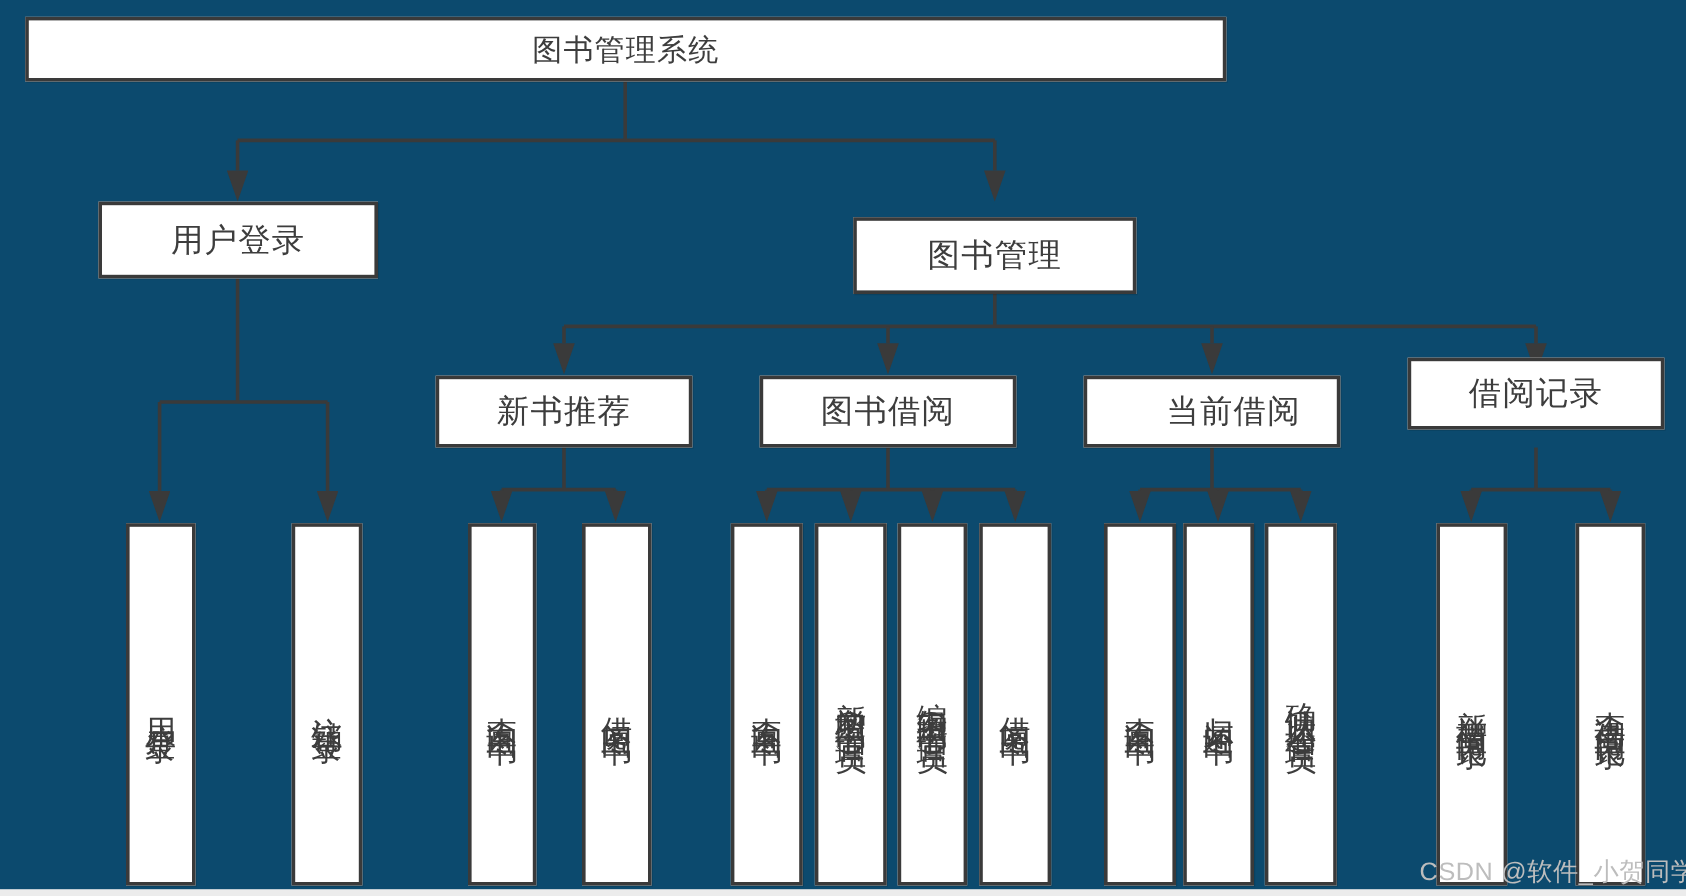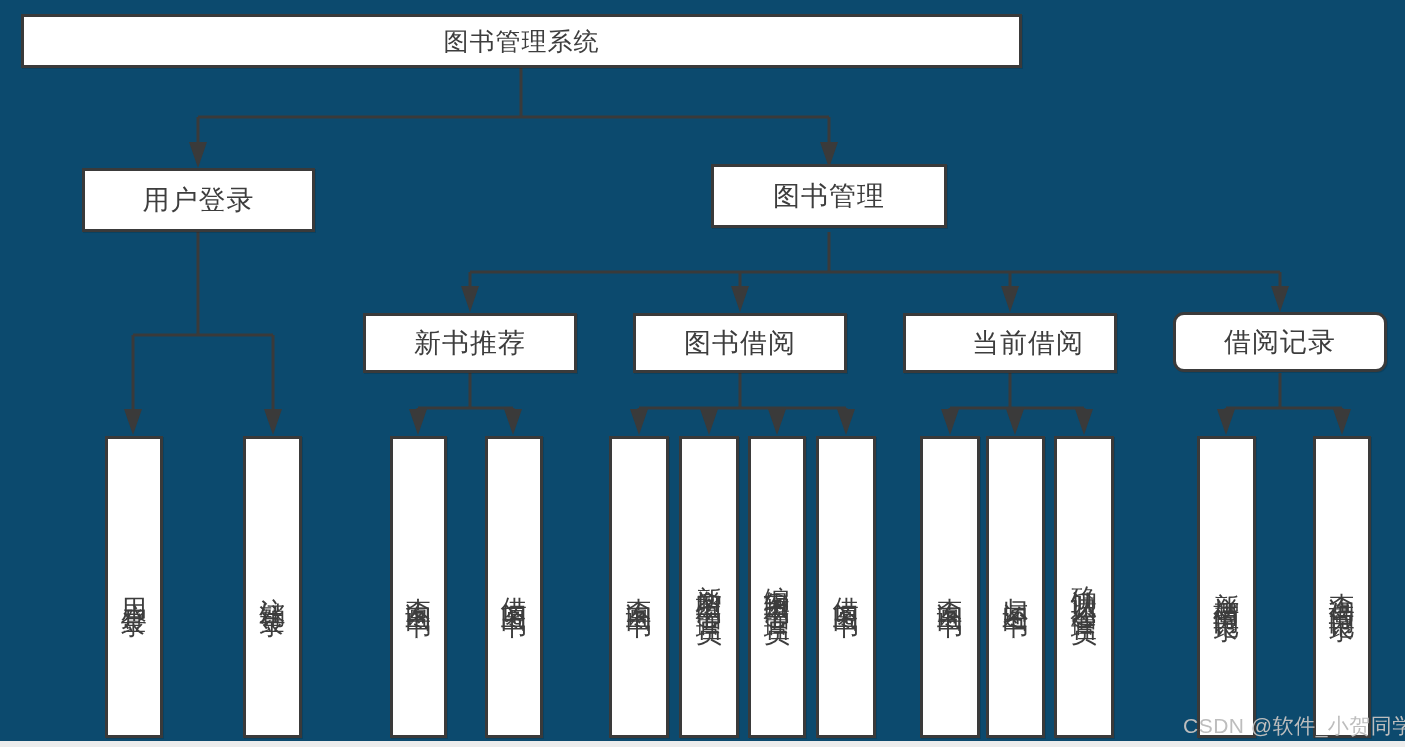--- a/index.html
+++ b/index.html
@@ -104,26 +104,26 @@
       <line x1="1084" y1="408" x2="1084" y2="409" marker-end="url(#arrow)"></line>
 
       <line x1="1226" y1="408" x2="1226" y2="409" marker-end="url(#arrow)"></line>
       <line x1="1342" y1="408" x2="1342" y2="409" marker-end="url(#arrow)"></line>
     </g>
   </svg>
 
   <div class="hbox root-box" style="left:21px;top:14px;width:1001px;height:54px;">图书管理系统</div>
 
   <div class="hbox l2-box" style="left:82px;top:168px;width:233px;height:64px;">用户登录</div>
-  <div class="hbox l2-box" style="left:711px;top:164px;width:236px;height:64px;">图书管理</div>
+  <div class="hbox l2-box" style="left:711px;top:181px;width:236px;height:64px;">图书管理</div>
 
   <div class="hbox l3-box" style="left:633px;top:313px;width:214px;height:60px;">图书借阅</div>
   <div class="hbox l3-box" style="left:363px;top:313px;width:214px;height:60px;">新书推荐</div>
   <div class="hbox l3-box" style="left:903px;top:313px;width:214px;height:60px;padding-left:36px;">当前借阅</div>
-  <div class="hbox l3-box" style="left:1173px;top:312px;width:214px;height:60px;border-radius:11px;">借阅记录</div>
+  <div class="hbox l3-box" style="left:1173px;top:298px;width:214px;height:60px;">借阅记录</div>
 
   <div class="vbox" style="left:105px;width:58px;">
     <span>用户登录</span>
   </div>
   <div class="vbox" style="left:243px;width:59px;">
     <span>注销登录</span>
   </div>
 
   <div class="vbox" style="left:390px;width:57px;">
     <span>查询图书</span>

